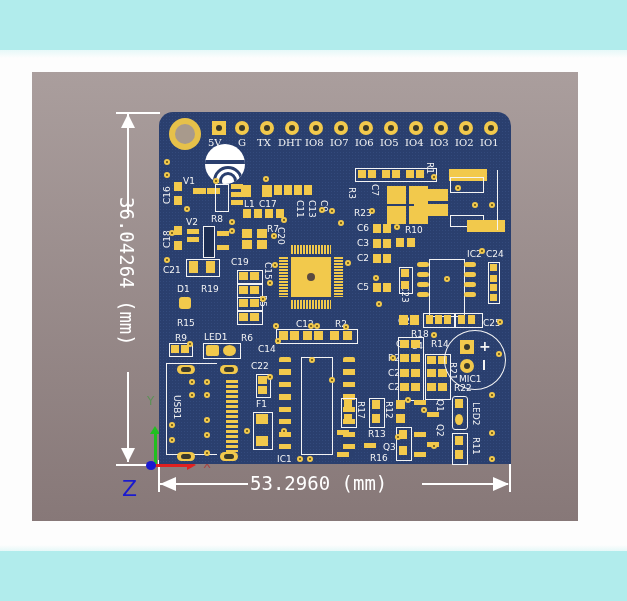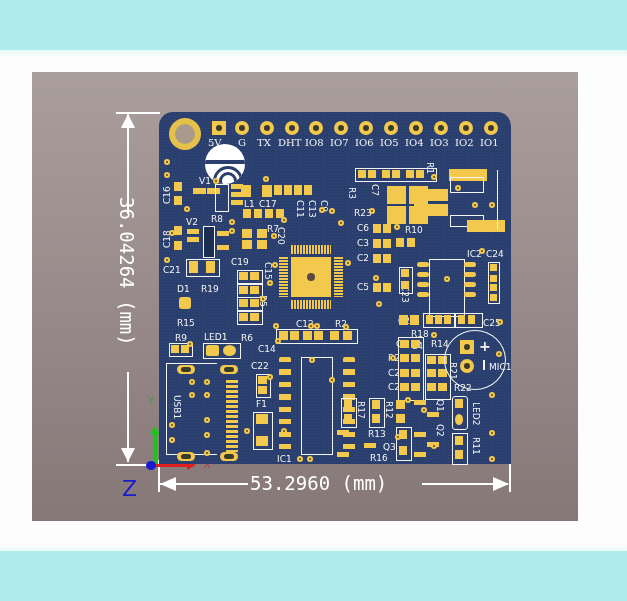--- a/index.html
+++ b/index.html
@@ -100,21 +100,21 @@
     <div class="silk" style="left:271px;top:26px;">IO3</div>
     <div class="silk" style="left:296px;top:26px;text-align:right;">IO2</div>
     <div class="silk" style="left:321px;top:26px;">IO1</div>
 
     <div style="position:absolute;left:46px;top:32px;width:40px;height:40px;border-radius:50%;background:#ffffff;overflow:hidden;">
       <div style="position:absolute;left:-2px;top:16px;width:44px;height:4px;background:#2a3f6e;"></div>
       <div style="position:absolute;left:8px;top:22px;width:24px;height:24px;border-radius:50%;border:3px solid #2a3f6e;"></div>
       <div style="position:absolute;left:14px;top:28px;width:12px;height:12px;border-radius:50%;border:3px solid #2a3f6e;"></div>
     </div>
 
-    <div class="silk-sans" style="left:40px;top:65px;">V1</div>
+    <div class="silk-sans" style="left:24px;top:65px;">V1</div>
     <div class="silk-sans rot-90" style="left:4px;top:92px;">C16</div>
     <div class="pad" style="left:15px;top:70px;width:8px;height:9px;"></div>
     <div class="pad" style="left:15px;top:84px;width:8px;height:9px;"></div>
     <div class="pad" style="left:34px;top:76px;width:13px;height:6px;"></div>
     <div class="pad" style="left:48px;top:76px;width:13px;height:6px;"></div>
     <div class="silk-box" style="left:56px;top:72px;width:12px;height:26px;"></div>
     <div class="pad" style="left:72px;top:72px;width:12px;height:5px;"></div>
     <div class="pad" style="left:72px;top:80px;width:12px;height:5px;"></div>
     <div class="pad" style="left:72px;top:88px;width:12px;height:5px;"></div>
     <div class="silk-sans" style="left:52px;top:103px;">R8</div>
@@ -342,21 +342,21 @@
 
     <div style="position:absolute;left:285px;top:218px;width:60px;height:58px;border:1.5px solid #f4f4f4;border-radius:50%;">
       <div style="position:absolute;left:15px;top:9px;width:14px;height:14px;background:#f2c94c;">
           <div style="position:absolute;left:4px;top:4px;width:6px;height:6px;border-radius:50%;background:#3a3a2c;"></div>
         </div>
       <div style="position:absolute;left:15px;top:28px;width:14px;height:14px;border-radius:50%;background:#f2c94c;">
           <div style="position:absolute;left:4px;top:4px;width:6px;height:6px;border-radius:50%;background:#3a3a2c;"></div>
         </div>
       <div class="silk-sans" style="left:34px;top:8px;font-size:14px;line-height:14px;font-weight:bold;">+</div>
       <div style="position:absolute;left:38px;top:29px;width:2px;height:10px;background:#f4f4f4;"></div>
-      <div class="silk-sans" style="left:14px;top:32px;margin-left:30px;">MIC1</div>
+      <div class="silk-sans" style="left:14px;top:44px;">MIC1</div>
     </div>
 
     <div class="silk-box" style="left:182px;top:286px;width:14px;height:28px;"></div>
     <div class="pad" style="left:185px;top:288px;width:8px;height:9px;"></div>
     <div class="pad" style="left:185px;top:302px;width:8px;height:9px;"></div>
     <div class="silk-sans rot90" style="left:206px;top:289px;">R17</div>
     <div class="silk-box" style="left:210px;top:286px;width:14px;height:28px;"></div>
     <div class="pad" style="left:213px;top:288px;width:8px;height:9px;"></div>
     <div class="pad" style="left:213px;top:302px;width:8px;height:9px;"></div>
     <div class="silk-sans rot90" style="left:234px;top:289px;">R12</div>

